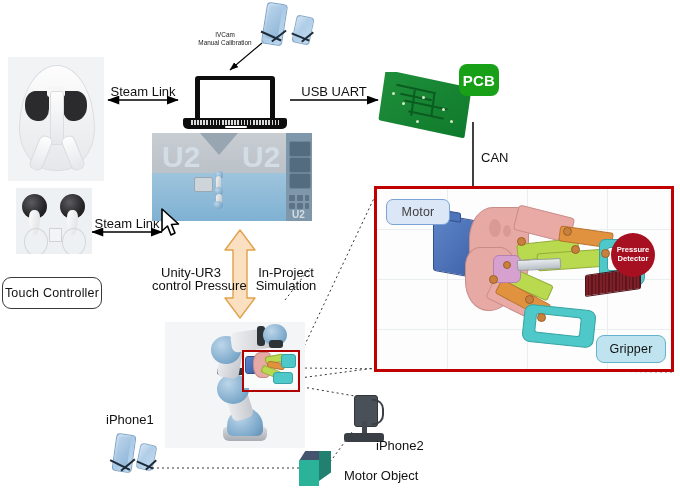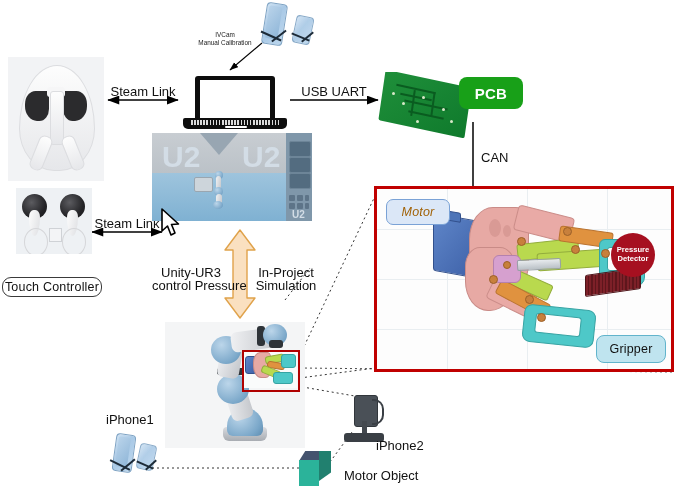--- a/index.html
+++ b/index.html
@@ -8,21 +8,21 @@
   .stage{position:absolute;inset:0;}
   .abs{position:absolute;}
 
   
   .labelbox{
     display:flex;align-items:center;justify-content:center;
     border-radius:9px;font-size:12.5px;letter-spacing:.2px;
     background:#ffffff;border:1.3px solid #3a3a3a;color:#111;
     box-sizing:border-box;white-space:nowrap;
   }
-  .labelbox.blue{background:#dbe7f7;border:1.2px solid #7aa2d6;border-radius:7px;color:#a16207;font-style:italic;}
+  .labelbox.blue{background:#dbe7f7;border:1.2px solid #7aa2d6;border-radius:7px;color:#404040;}
   .labelbox.cyan{background:#bfe4ef;border:1.2px solid #62b4cc;border-radius:8px;color:#111;}
   .labelbox.green{background:#18a018;border:none;border-radius:8px;color:#fff;font-weight:bold;font-size:15px;}
 
   .circlelabel{
     position:absolute;border-radius:50%;background:#a61020;color:#fff;
     display:flex;flex-direction:column;align-items:center;justify-content:center;
     font-size:7.6px;line-height:1.15;font-weight:bold;text-align:center;
   }
 
   
@@ -164,21 +164,21 @@
     <div style="position:absolute;inset:0;background:#eef1f4;"></div>
     <div class="ct-ring" style="left:6px;top:6px;width:25px;height:25px;"></div>
     <div class="ct-ring" style="left:44px;top:6px;width:25px;height:25px;"></div>
     <div class="ct-body" style="left:13px;top:22px;width:11px;height:26px;"></div>
     <div class="ct-body" style="left:51px;top:22px;width:11px;height:26px;"></div>
     <div class="ct-loop" style="left:8px;top:40px;width:22px;height:26px;"></div>
     <div class="ct-loop" style="left:46px;top:40px;width:22px;height:26px;"></div>
     <div style="position:absolute;left:33px;top:40px;width:11px;height:12px;background:#f3f4f6;border:1px solid #cfd2d6;"></div>
   </div>
 
-  <div class="labelbox abs" style="left:2px;top:277px;width:100px;height:20px;">
+  <div class="labelbox abs" style="left:2px;top:277px;width:100px;height:32px;">
     <span>Touch Controller</span>
   </div>
 
   <div class="txt c" style="left:107px;top:84px;width:72px;">Steam Link</div>
   <div class="txt c" style="left:91px;top:216px;width:72px;">Steam Link</div>
 
   <div class="photo" style="left:258px;top:2px;width:68px;height:52px;">
     <div class="ph-body" style="left:6px;top:1px;width:19px;height:40px;transform:rotate(9deg);"></div>
     <div class="ph-scr" style="left:9px;top:4px;width:13px;height:33px;transform:rotate(9deg);"></div>
     <div class="ph-stand" style="left:2px;top:33px;width:22px;height:2.2px;transform:rotate(24deg);"></div>
@@ -240,21 +240,21 @@
     <div class="pcb-trace" style="left:34px;top:18px;width:2px;height:26px;transform:rotate(8deg);"></div>
     <div class="pcb-trace" style="left:54px;top:20px;width:2px;height:24px;transform:rotate(8deg);"></div>
     <div class="pcb-pad" style="left:14px;top:20px;width:3.4px;height:3.4px;"></div>
     <div class="pcb-pad" style="left:24px;top:30px;width:3.4px;height:3.4px;"></div>
     <div class="pcb-pad" style="left:44px;top:24px;width:3.4px;height:3.4px;"></div>
     <div class="pcb-pad" style="left:64px;top:36px;width:3.4px;height:3.4px;"></div>
     <div class="pcb-pad" style="left:72px;top:48px;width:3.4px;height:3.4px;"></div>
     <div class="pcb-pad" style="left:38px;top:48px;width:3.4px;height:3.4px;"></div>
   </div>
 
-  <div class="labelbox green abs" style="left:459px;top:64px;width:64px;height:32px;margin-top:13px;">
+  <div class="labelbox green abs" style="left:459px;top:64px;width:40px;height:32px;">
     <span>PCB</span>
   </div>
 
   <div class="txt" style="left:481px;top:150px;">CAN</div>
 
   <div class="redbox" style="left:374px;top:186px;width:300px;height:186px;">
     <div class="zoomfield" style="inset:0;"></div>
     <div class="gridline" style="left:0;top:40px;width:100%;height:1px;"></div>
     <div class="gridline" style="left:0;top:90px;width:100%;height:1px;"></div>
     <div class="gridline" style="left:0;top:140px;width:100%;height:1px;"></div>

